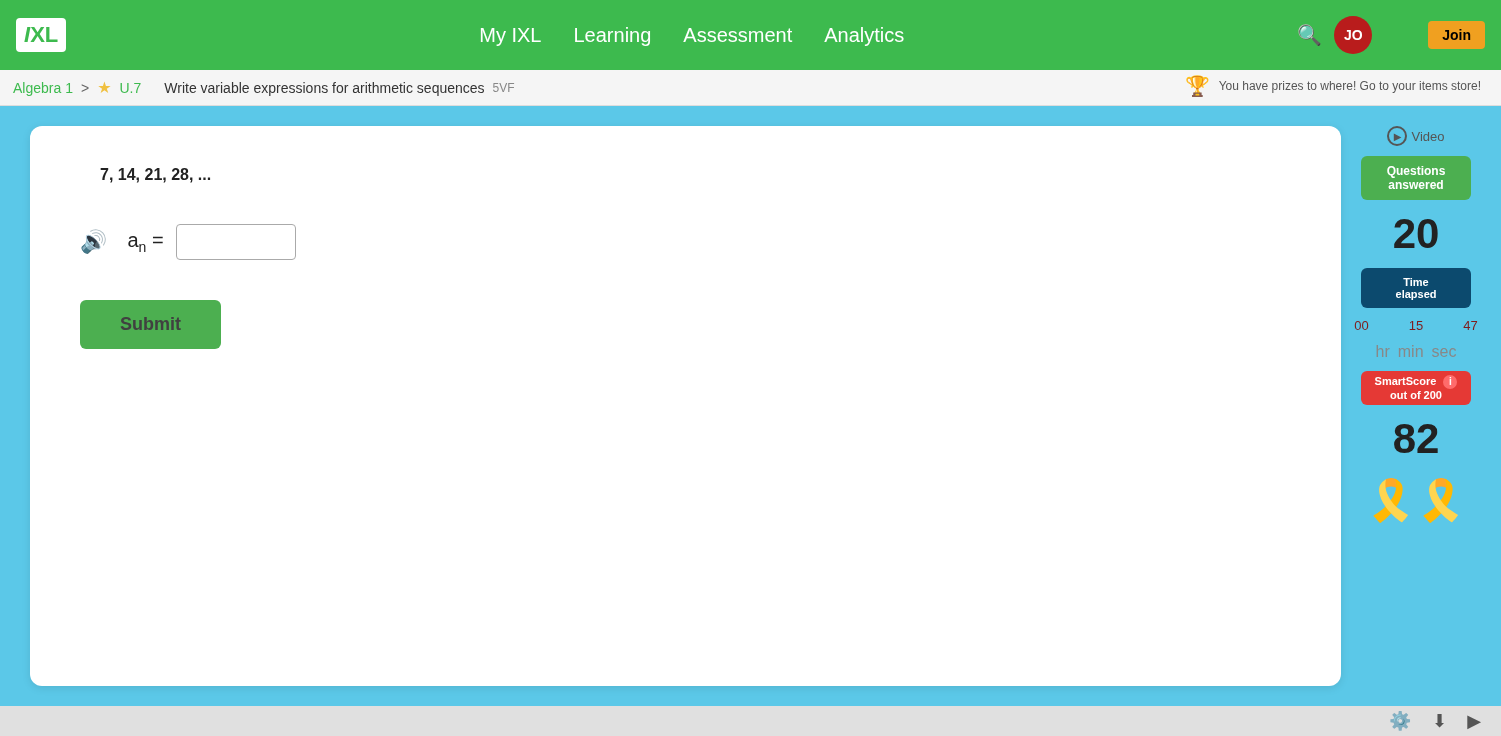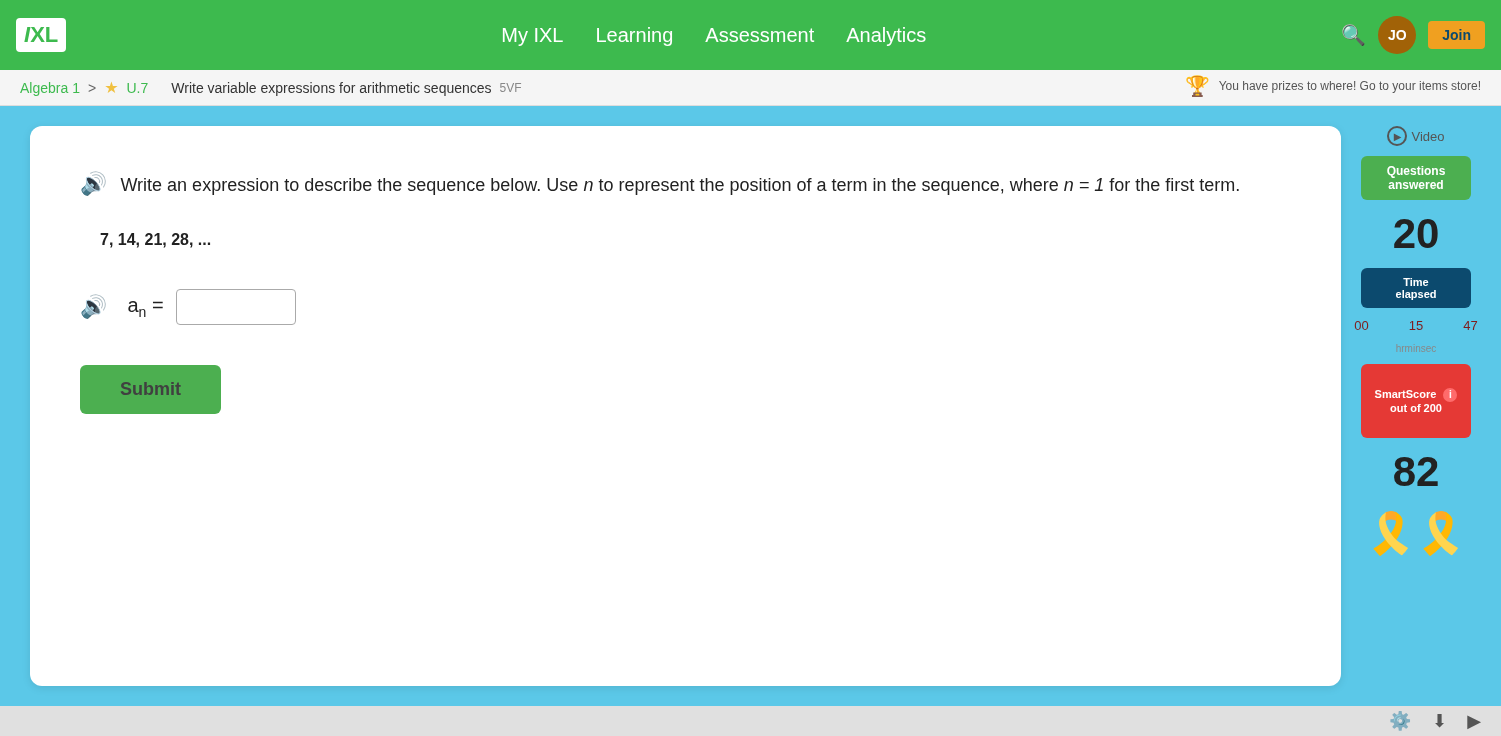--- a/index.html
+++ b/index.html
@@ -55,44 +55,45 @@
     .search-icon-btn {
       color: white;
       font-size: 20px;
       cursor: pointer;
     }
 
     .avatar-circle {
       width: 38px;
       height: 38px;
       border-radius: 50%;
-      background: #a16207;
+      background: #b91c1c;
       display: flex;
       align-items: center;
       justify-content: center;
       color: white;
       font-weight: bold;
       font-size: 14px;
     }
 
     .join-btn {
       background: #f0a020;
-      color: #0c4a6e;
+      color: #000000;
       border: none;
       padding: 6px 14px;
       border-radius: 4px;
       font-size: 14px;
       font-weight: bold;
       cursor: pointer;
+      margin-left: 44px;
     }
 
     
     .breadcrumb-bar {
       background: #f5f5f5;
-      padding: 8px 20px;
+      padding: 8px 13px;
       display: flex;
       align-items: center;
       gap: 8px;
       font-size: 14px;
       border-bottom: 1px solid #ddd;
       position: relative;
     }
     .breadcrumb-link {
       color: #3dba4e;
       cursor: pointer;
@@ -261,30 +262,31 @@
     .timer-row {
       display: flex;
       gap: 20px;
       justify-content: center;
       font-size: 13px;
       color: #7f1d1d;
     }
 
     .timer-labels {
       display: flex;
+      gap: 8px;
       justify-content: flex-start;
-      font-size: 10px;
+      font-size: 16px;
       color: #888;
     }
 
     .smartscore-btn {
       background: #e53935;
       color: white;
       border: none;
-      padding: 24px 10px;
+      padding: 4px 10px;
       border-radius: 6px;
       font-size: 11px;
       font-weight: bold;
       cursor: pointer;
       text-align: center;
       width: 100%;
       position: relative;
     }
     .smartscore-info {
       display: inline-block;
@@ -356,28 +358,20 @@
   <div class="prize-banner">
     <span class="prize-icon">🏆</span>
     <span>You have prizes to where! Go to your items store!</span>
   </div>
 </div>
 
 <div class="main-content">
 
   <div class="question-card">
 
-    <p class="question-text">
-      <span class="speaker-btn">🔊</span>
-      <span>Write an expression to describe the sequence below. Use</span>
-      <em> <span>n</span> </em>
-      <span>to represent the position of a term in the sequence, where</span>
-      <em> <span>n = 1</span> </em>
-      <span>for the first term.</span>
-    </p>
 
     <div class="sequence-display">7, 14, 21, 28, ...</div>
 
     <div class="answer-row">
       <span class="speaker-btn">🔊</span>
       <span class="answer-label">
         a<sub>n</sub>
         <span>=</span>
       </span>
       <input class="answer-input" type="text" placeholder="" style="">

